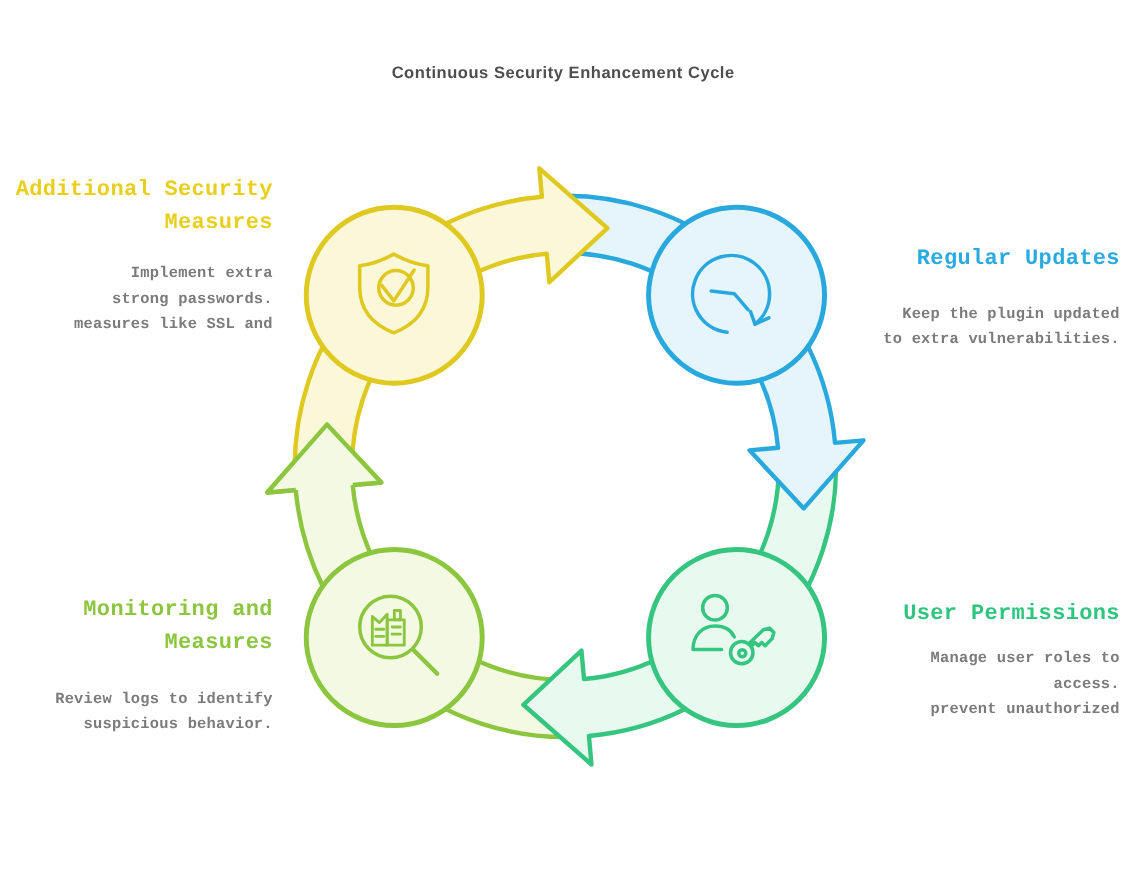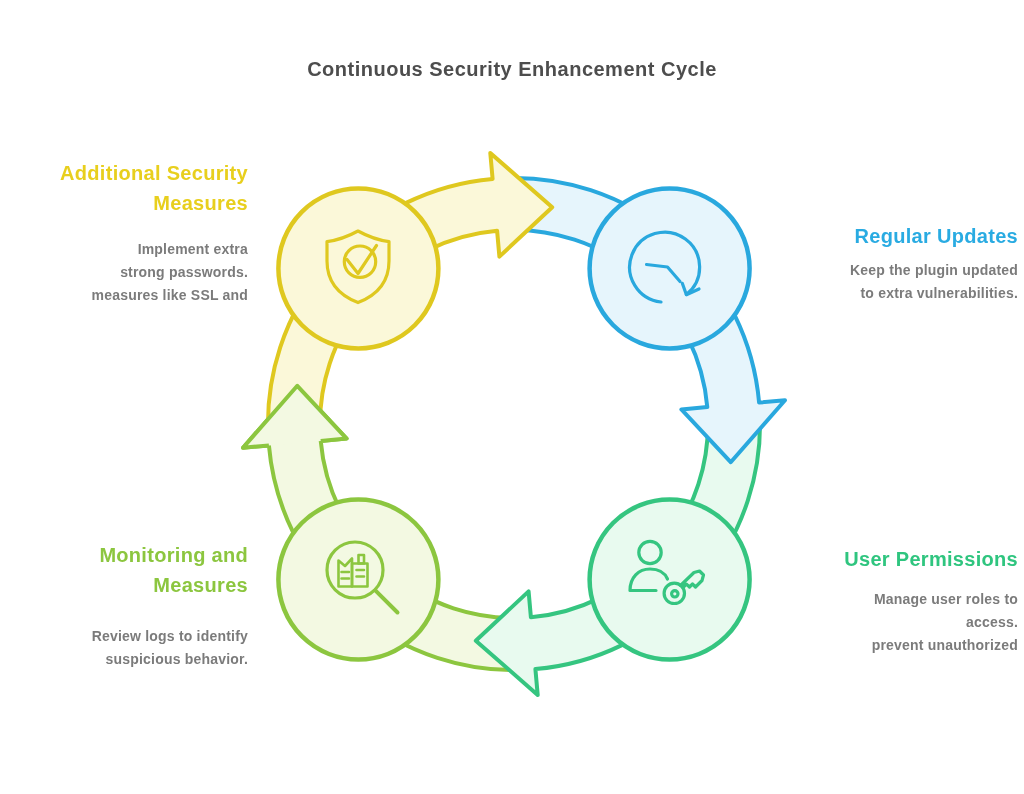--- a/index.html
+++ b/index.html
@@ -1,30 +1,30 @@
 <!DOCTYPE html>
 <html style="--bg: #FFFFFF; --title: #4D4D4D; --body: #7B7B7B; --stroke0: #DFC81F; --fill0: #FBF8D9; --heading0: #E8CF1D; --stroke1: #29A8DE; --fill1: #E6F5FC; --heading1: #29ABE2; --stroke2: #35C580; --fill2: #E8FAEF; --heading2: #2FC57F; --stroke3: #8CC63F; --fill3: #F3F9E2; --heading3: #8CC63F;"><head>
 <meta charset="utf-8">
 <style>
   html,body{margin:0;padding:0;}
   body{font-family:"Liberation Sans","DejaVu Sans",sans-serif;}
   .stage{position:relative;width:1024px;height:794px;background:var(--bg,#fff);overflow:hidden;}
   .title{position:absolute;left:0;right:0;top:58px;text-align:center;
-         font-size:20px;font-weight:700;letter-spacing:.5px;color:var(--title,#4d4d4d);}
+         font-size:15px;font-weight:700;letter-spacing:.5px;color:var(--title,#4d4d4d);}
   .cycle-svg{position:absolute;left:0;top:0;}
   .band{stroke-width:4;stroke-linejoin:round;}
   .node-circle{stroke-width:4.5;}
   .icon{fill:none;stroke-width:3.2;stroke-linecap:round;stroke-linejoin:round;}
   .icon-fine{stroke-width:2.6;}
   .icon-handle{stroke-width:4;}
   .f0{fill:var(--fill0)} .s0{stroke:var(--stroke0)}
   .f1{fill:var(--fill1)} .s1{stroke:var(--stroke1)}
   .f2{fill:var(--fill2)} .s2{stroke:var(--stroke2)}
   .f3{fill:var(--fill3)} .s3{stroke:var(--stroke3)}
-  .label-block{position:absolute;width:240px;}
+  .label-block{position:absolute;width:240px;font-family:Liberation Mono, monospace;}
   .align-right{text-align:right;}
   .align-left{text-align:right;}
   .heading-line{font-size:20px;line-height:30px;font-weight:700;letter-spacing:.3px;white-space:nowrap;}
   .h0 .heading-line{color:var(--heading0)}
   .h1 .heading-line{color:var(--heading1)}
   .h2 .heading-line{color:var(--heading2)}
   .h3 .heading-line{color:var(--heading3)}
   .desc{margin-top:18px;}
   .desc-line{font-size:14px;line-height:23px;font-weight:700;letter-spacing:.2px;
              color:var(--body,#7b7b7b);white-space:nowrap;}
@@ -92,21 +92,21 @@
       <div class="desc-line">Implement extra</div>
       <div class="desc-line">strong passwords.</div>
       <div class="desc-line">measures like SSL and</div>
     </div>
   </div>
 
   <div class="label-block align-left h1" style="left:778px;top:221px;">
     <div>
       <div class="heading-line">Regular Updates</div>
     </div>
-    <div class="desc" style="margin-top:8px">
+    <div class="desc" style="margin-top:24px">
       <div class="desc-line">Keep the plugin updated</div>
       <div class="desc-line">to extra vulnerabilities.</div>
     </div>
   </div>
 
   <div class="label-block align-left h2" style="left:778px;top:544px;">
     <div>
       <div class="heading-line">User Permissions</div>
     </div>
     <div class="desc" style="margin-top:14px">

